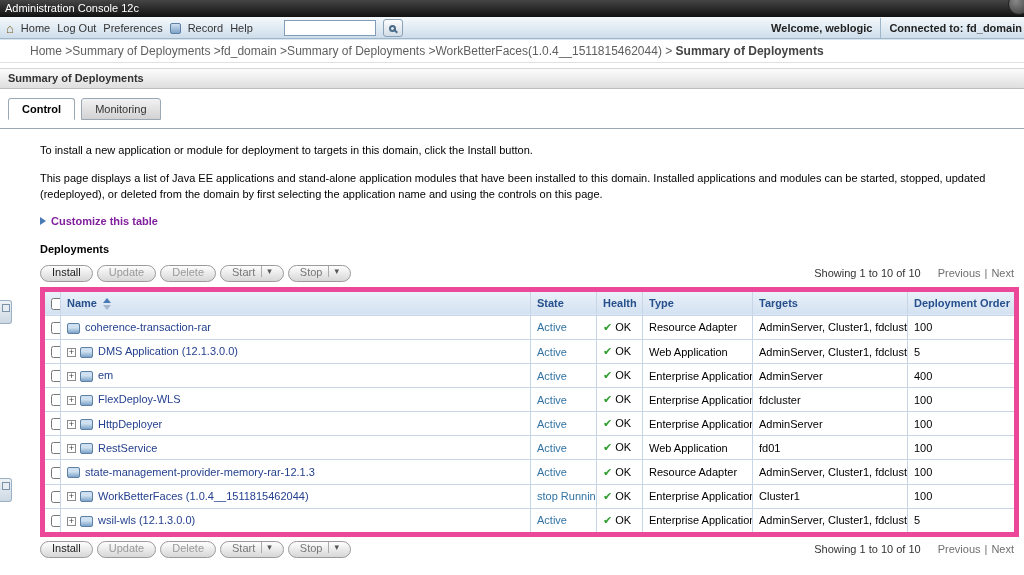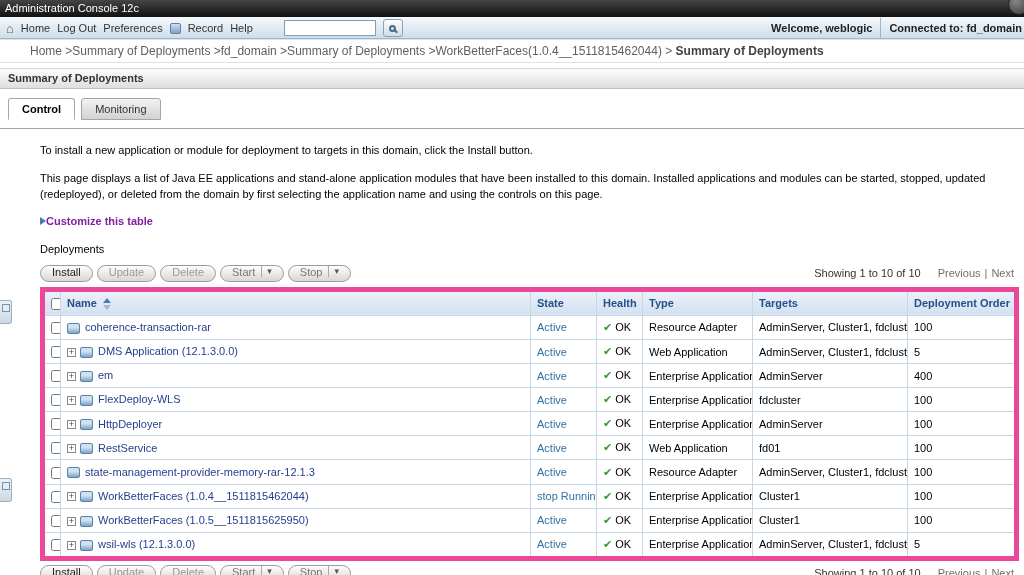--- a/index.html
+++ b/index.html
@@ -123,31 +123,31 @@
     border-bottom: 1px solid #fff;
     font-weight: bold;
     color: #000;
   }
 
   
   .content { padding: 14px 10px 0 40px; }
   .content p { margin: 0 0 12px 0; line-height: 1.45; max-width: 960px; color: #000; }
   .customize {
     margin: 8px 0 16px 0;
-    display: flex; align-items: center; 
+    display: flex; align-items: center; gap: 5px;
   }
   .tri-right {
     width: 0; height: 0;
     border-top: 4px solid transparent;
     border-bottom: 4px solid transparent;
     border-left: 6px solid #4a7ab5;
     display: inline-block;
   }
   .customize a { color: #82219e; font-weight: bold; }
-  .section-title { font-weight: normal; margin: 4px 0 6px 0; color: #000; }
+  .section-title { font-weight: bold; margin: 4px 0 6px 0; color: #000; }
 
   
   .controls {
     display: flex; align-items: center; gap: 4px;
     padding: 4px 0 5px 0;
     width: 974px;
   }
   .btn {
     font-family: inherit; font-size: 11px;
     padding: 0 11px 3px 11px;
@@ -404,29 +404,20 @@
           <td class="c-chk"><input type="checkbox" style=""></td>
           <td><span class="plus">+</span><span class="appicon"></span><a class="lnk name">WorkBetterFaces (1.0.4__1511815462044)</a></td>
           <td><a class="lnk state">stop Running</a></td>
           <td><span class="ok-check">✔</span> <span>OK</span></td>
           <td>Enterprise Application</td>
           <td>Cluster1</td>
           <td>100</td>
         </tr>
         <tr>
           <td class="c-chk"><input type="checkbox" style=""></td>
-          <td><span class="plus">+</span><span class="appicon"></span><a class="lnk name">WorkBetterFaces (1.0.5__1511815625950)</a></td>
-          <td><a class="lnk state">Active</a></td>
-          <td><span class="ok-check">✔</span> <span>OK</span></td>
-          <td>Enterprise Application</td>
-          <td>Cluster1</td>
-          <td>100</td>
-        </tr>
-        <tr>
-          <td class="c-chk"><input type="checkbox" style=""></td>
           <td><span class="plus">+</span><span class="appicon"></span><a class="lnk name">wsil-wls (12.1.3.0.0)</a></td>
           <td><a class="lnk state">Active</a></td>
           <td><span class="ok-check">✔</span> <span>OK</span></td>
           <td>Enterprise Application</td>
           <td>AdminServer, Cluster1, fdcluster</td>
           <td>5</td>
         </tr>
       </tbody>
   </table>
 

